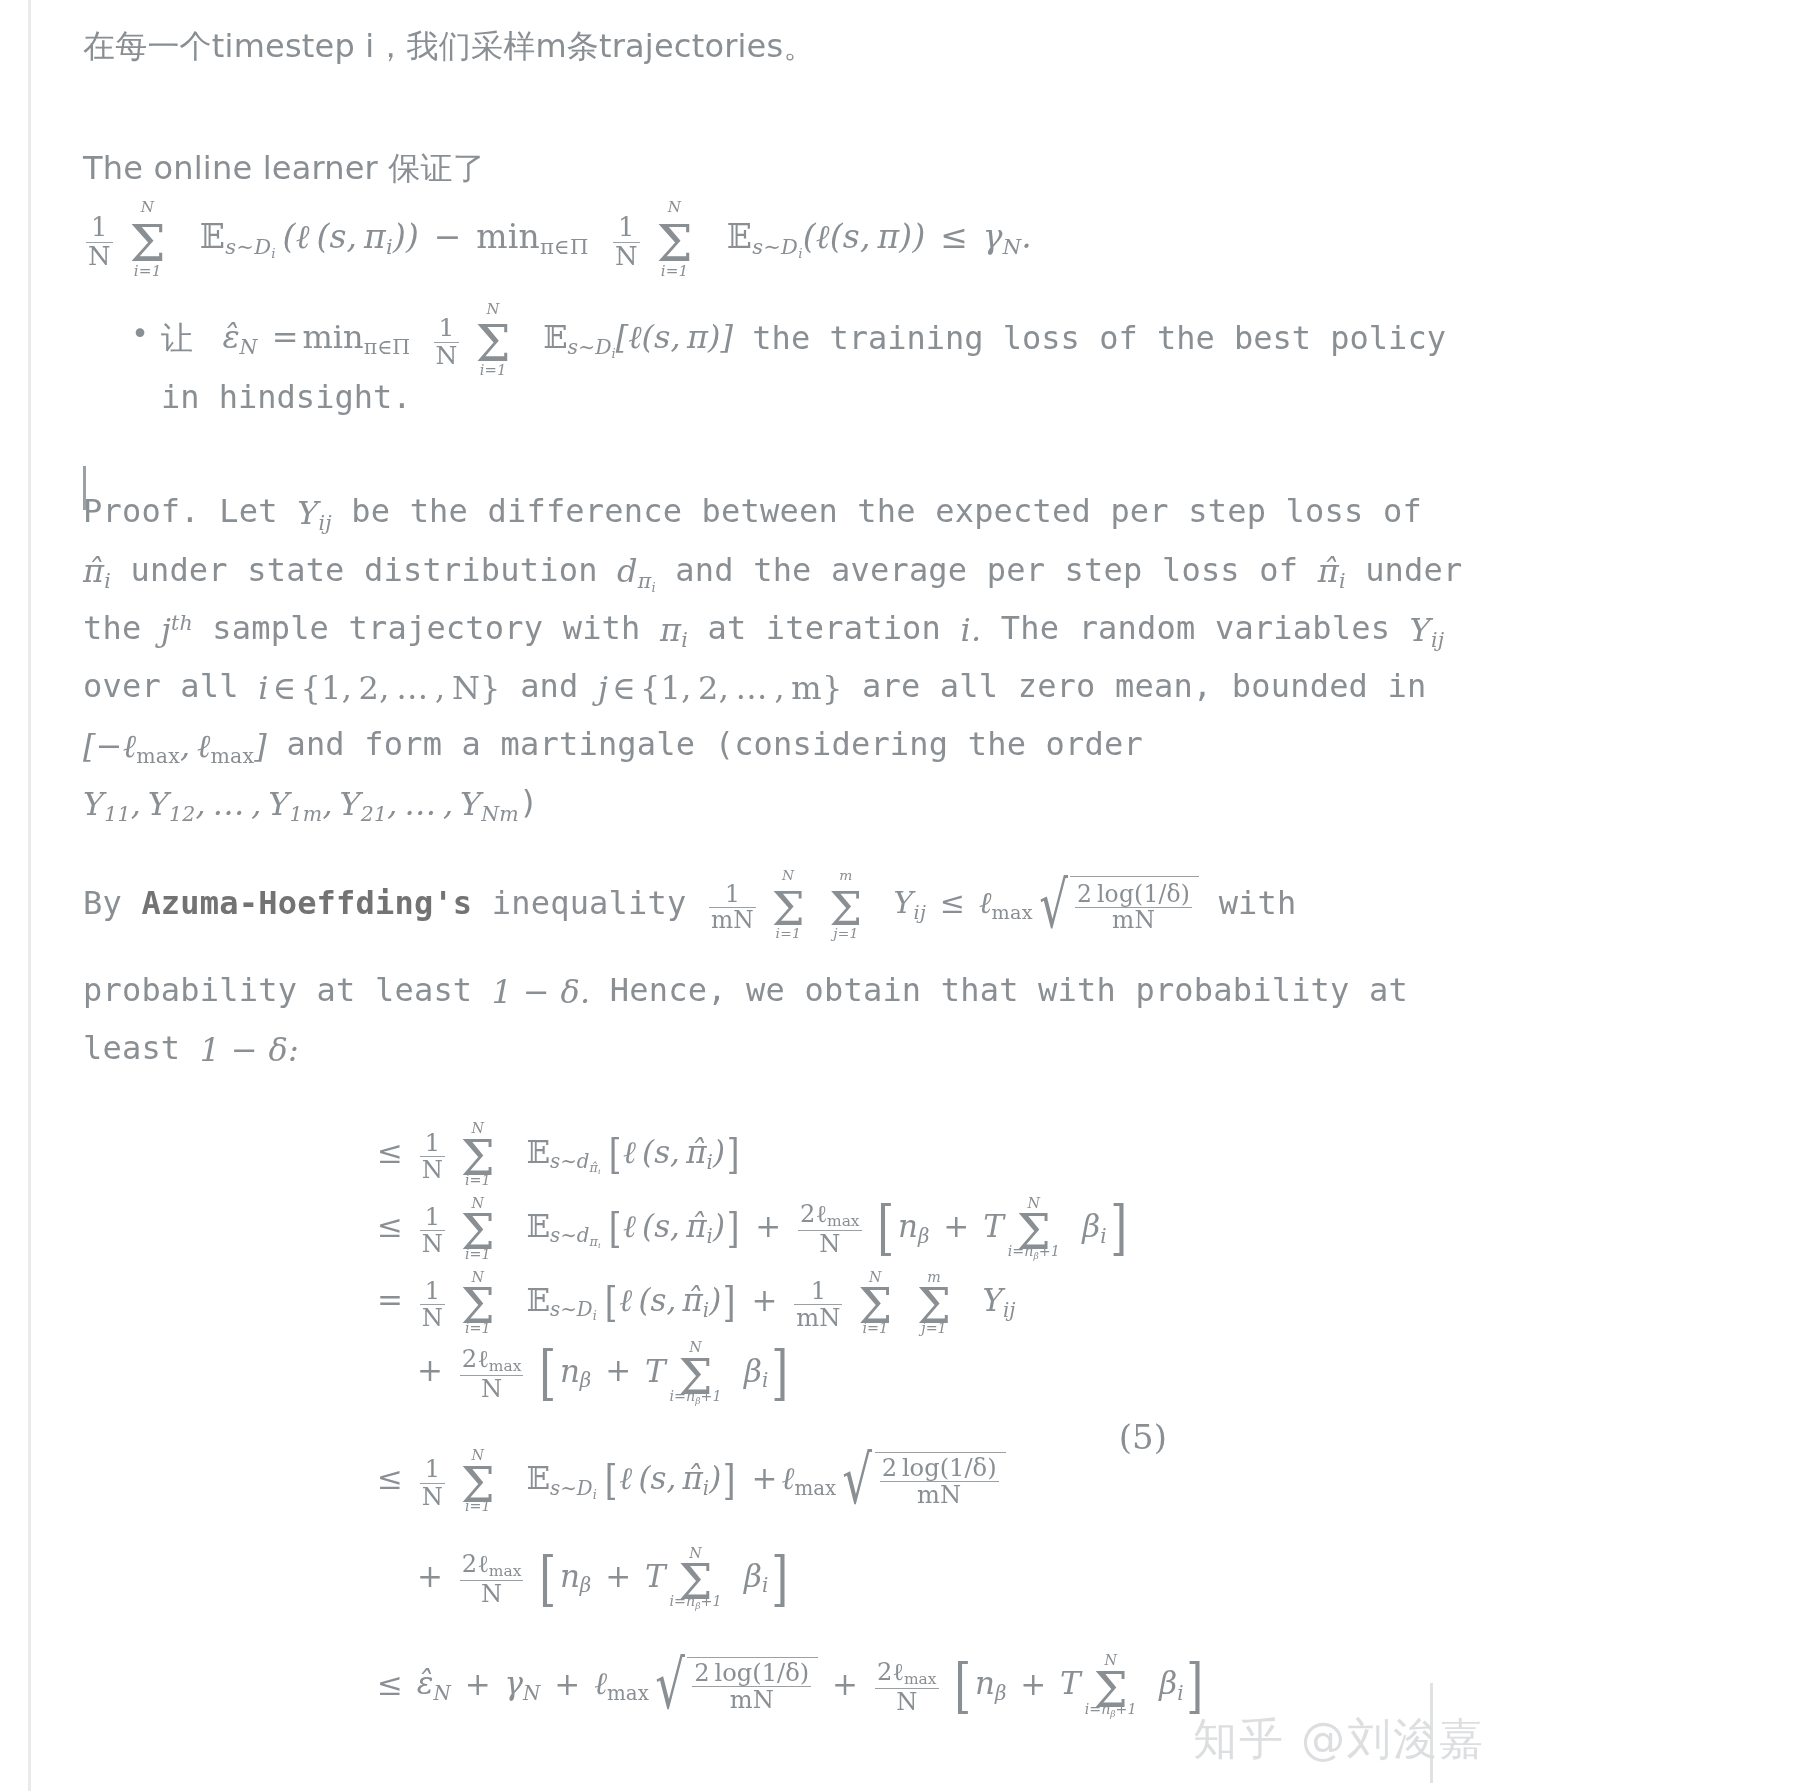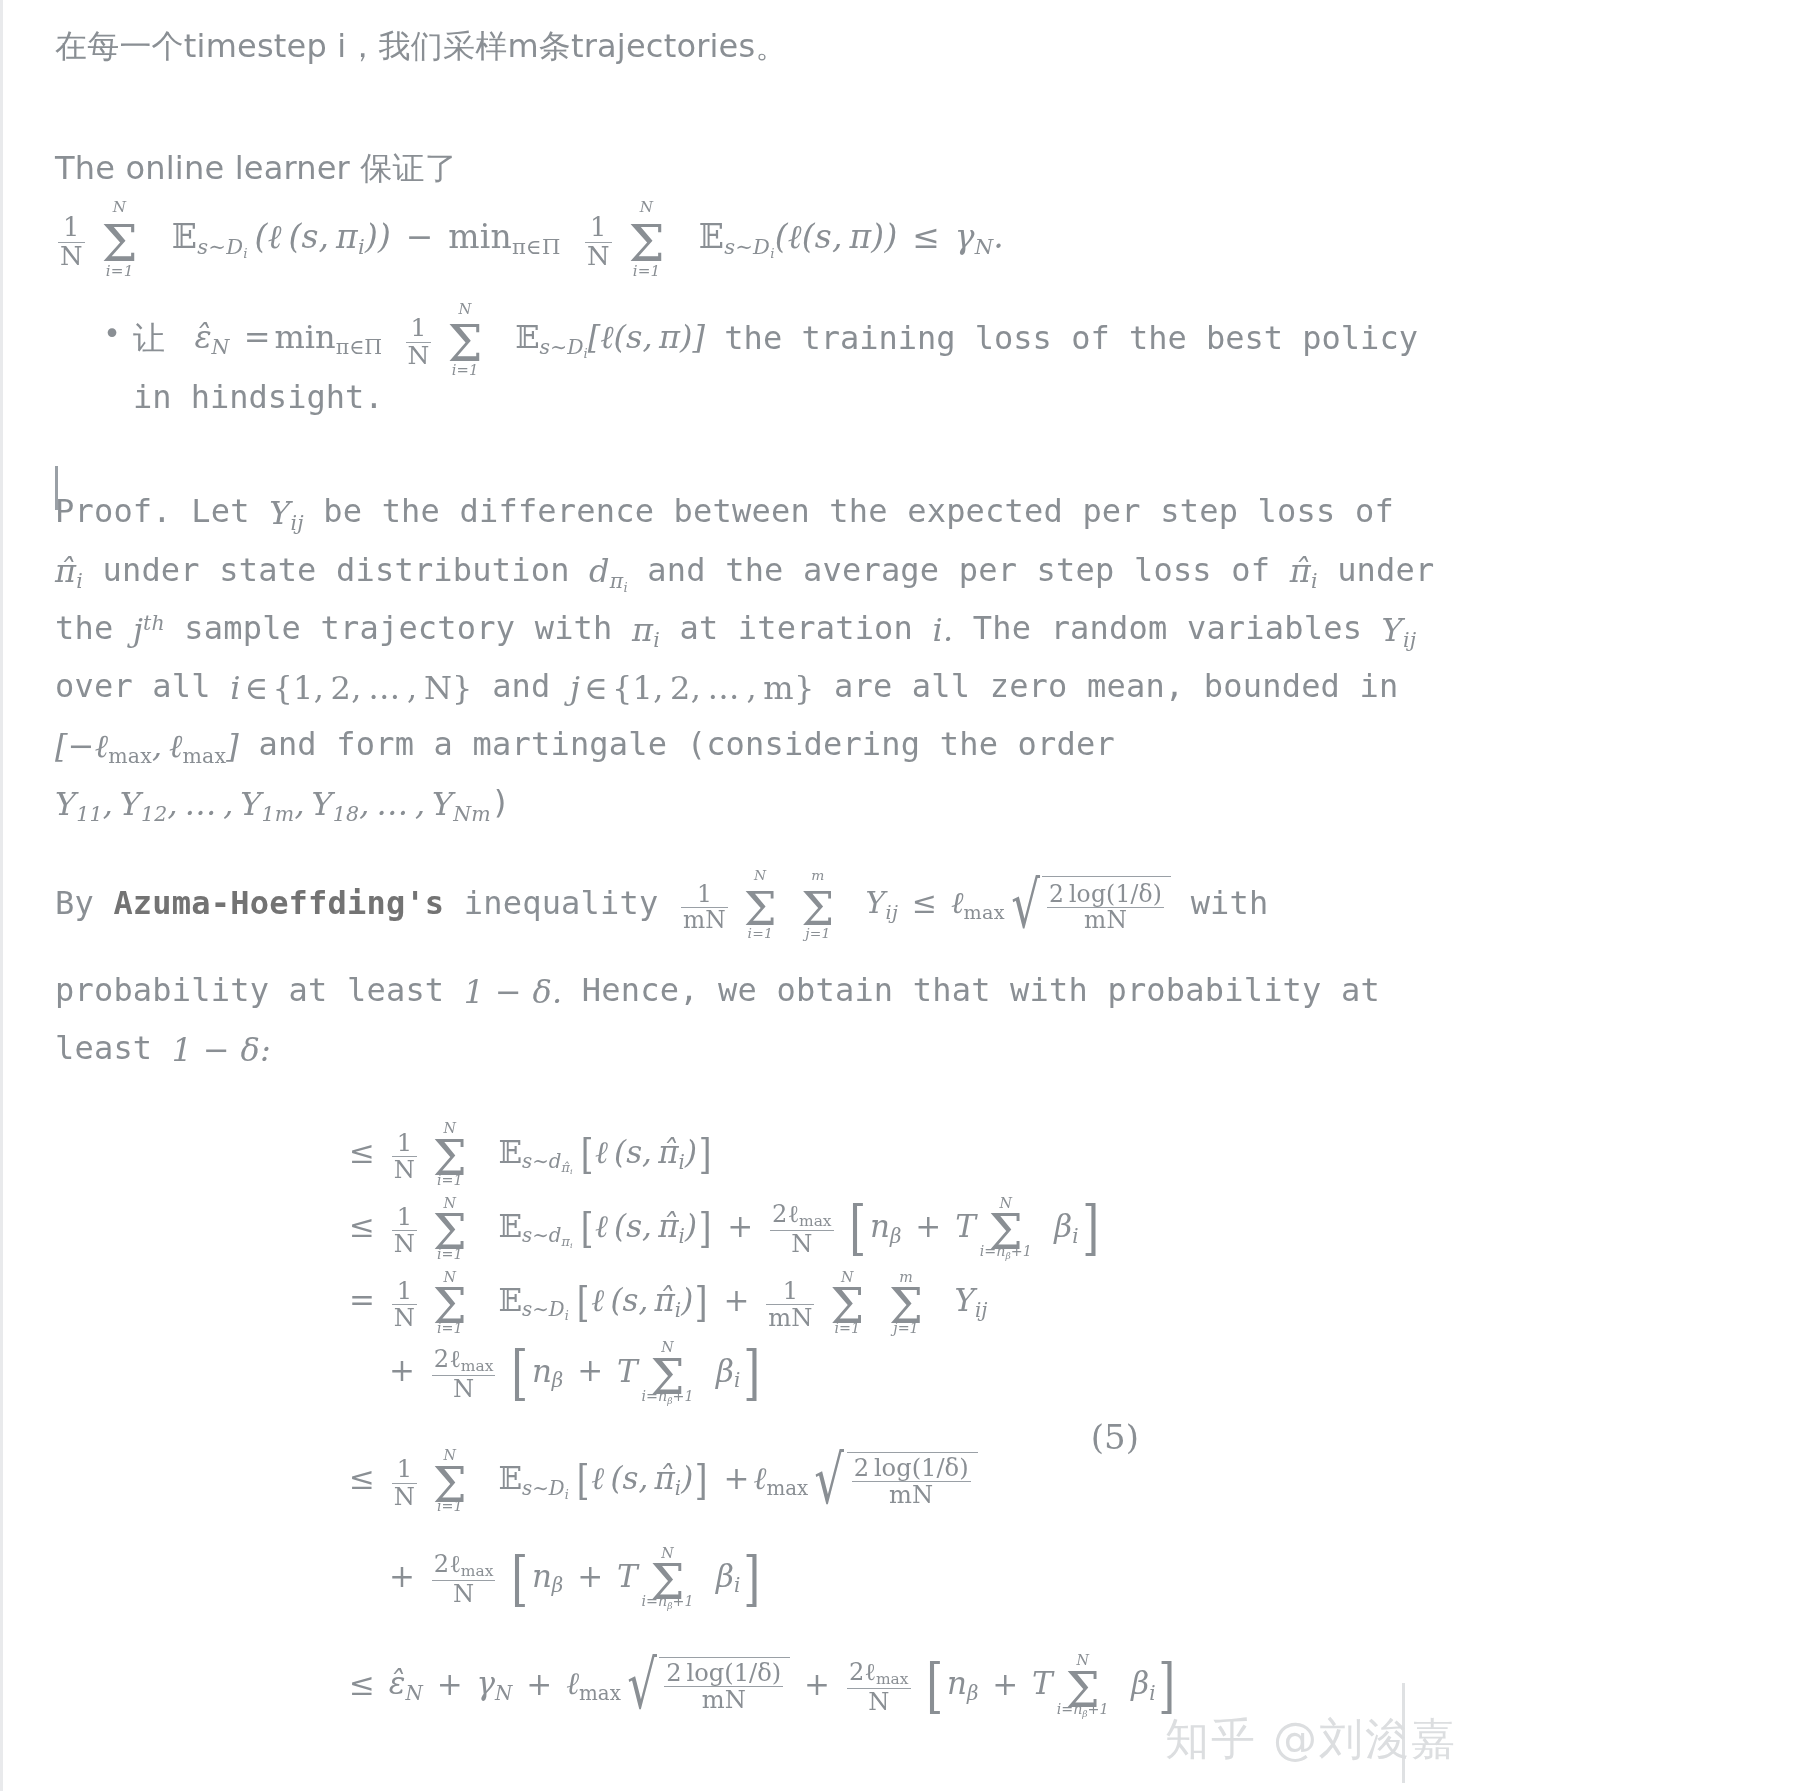--- a/index.html
+++ b/index.html
@@ -14,20 +14,21 @@
     color: #8a8f94;
     overflow: hidden;
     position: relative;
   }
   .page {
     position: relative;
     width: 1499px;
     height: 1791px;
     box-sizing: border-box;
     padding: 18px 60px 0 55px;
+    margin-left: 28px;
   }
   
   .edge-rule {
     position: absolute;
     left: 0;
     top: 0;
     width: 3px;
     height: 1791px;
     background: #e9eaec;
   }
@@ -234,21 +235,21 @@
     <span>The random variables</span>
     <span class="m">Y<sub>ij</sub></span>
     <span>over all</span>
     <span class="m">i<span class="op">∈</span><span class="up">{1, 2, … , N}</span></span>
     <span>and</span>
     <span class="m">j<span class="op">∈</span><span class="up">{1, 2, … , m}</span></span>
     <span>are all zero mean, bounded in</span>
     <span class="m">[−ℓ<sub><span class="up">max</span></sub>, ℓ<sub><span class="up">max</span></sub>]</span>
     <span>and</span>
     <span>form a martingale (considering the order</span>
-    <span class="m">Y<sub>11</sub>, Y<sub>12</sub>, … , Y<sub>1m</sub>, Y<sub>18</sub>, … , Y<sub>Nm</sub></span><span>)</span>
+    <span class="m">Y<sub>11</sub>, Y<sub>12</sub>, … , Y<sub>1m</sub>, Y<sub>21</sub>, … , Y<sub>Nm</sub></span><span>)</span>
   </p>
 
   <div style="height:16px"></div>
 
   <p class="txt">
     <span>By</span>
     <span style="font-weight:bold;color:#737373">Azuma-Hoeffding's</span>
     <span>inequality</span>
     <span class="m" style="font-size:30px">
       <span class="frac"><span class="num">1</span><span>mN</span></span>

